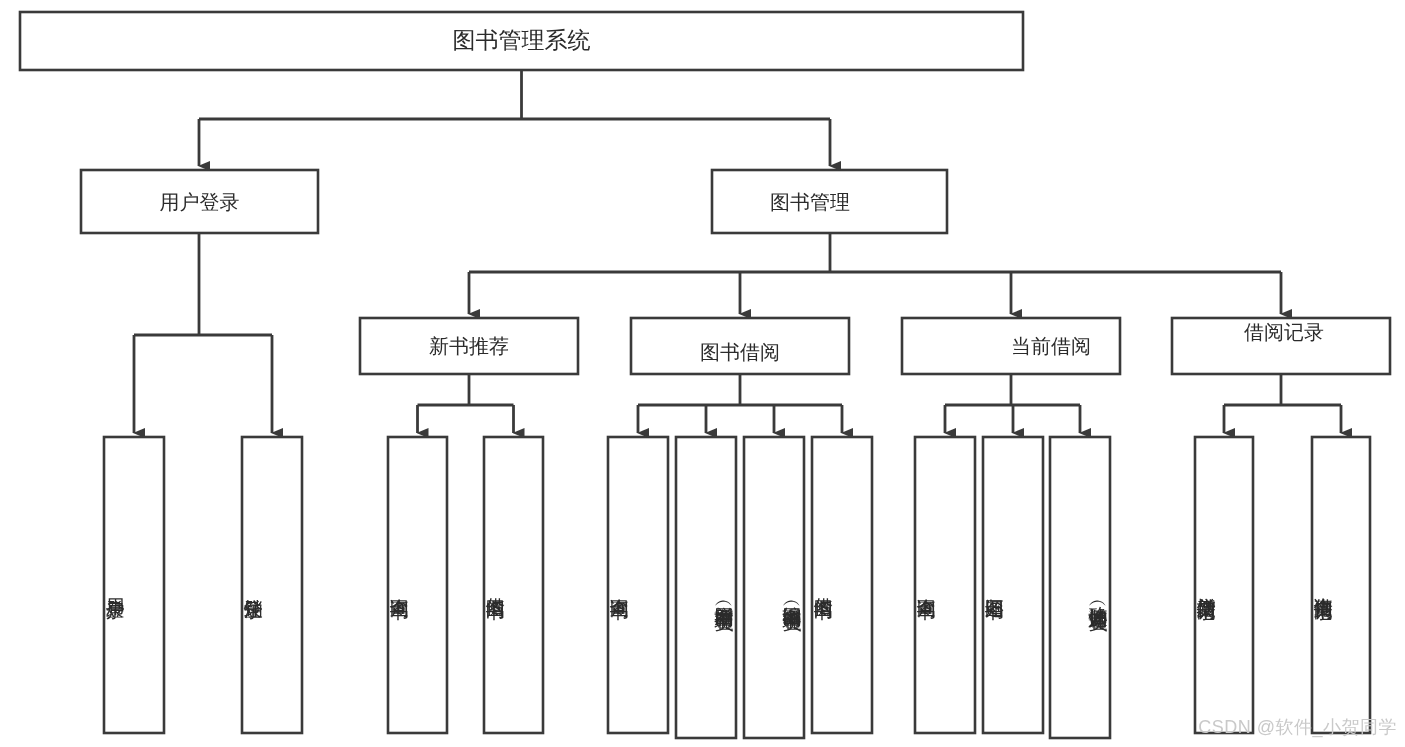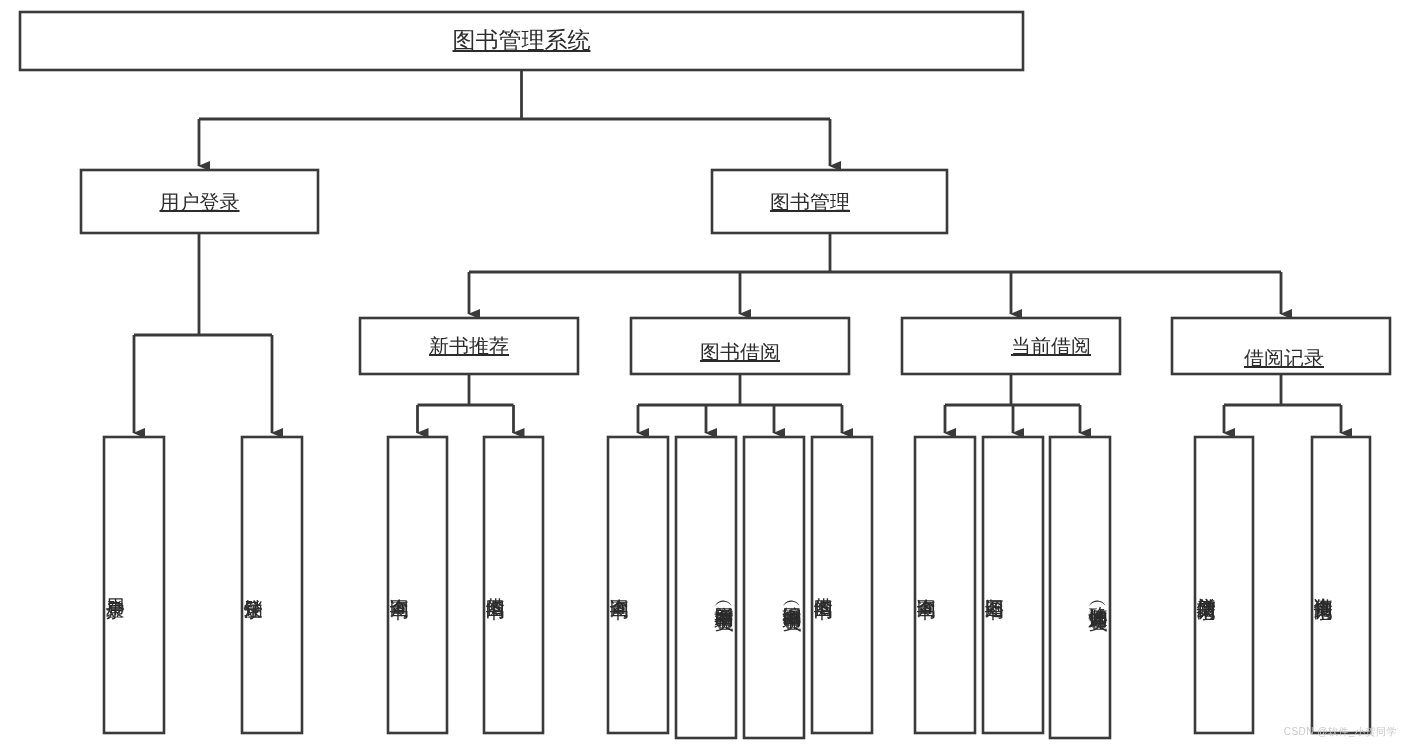--- a/index.html
+++ b/index.html
@@ -4,27 +4,27 @@
 <style>
   html,body{margin:0;padding:0;background:#ffffff;}
   body{width:1405px;height:747px;overflow:hidden;
        font-family:"Liberation Sans","DejaVu Sans",sans-serif;}
   #diagram-root{position:relative;width:1405px;height:747px;background:#fff;}
   svg#tree{position:absolute;left:0;top:0;width:1405px;height:747px;}
   .box-rect{fill:#ffffff;stroke:#3a3a3a;stroke-width:2.6;}
   .conn{stroke:#3a3a3a;stroke-width:2.8;fill:none;stroke-linecap:butt;}
   .arrow-head{fill:#3a3a3a;}
   .h-label{position:absolute;display:flex;align-items:center;justify-content:center;
-           color:#2b2b2b;font-size:20px;line-height:1.2;white-space:nowrap;text-decoration:underline;}
+           color:#2b2b2b;font-size:20px;line-height:1.2;white-space:nowrap;}
   .v-label{position:absolute;display:flex;align-items:flex-start;justify-content:center;
            color:#2b2b2b;font-size:19px;line-height:1.22;
            writing-mode:vertical-rl;text-orientation:upright;
            letter-spacing:1px;}
   .v-label.anchor-bottom{align-items:flex-end;}
-  .watermark{position:absolute;right:8px;bottom:8px;color:#c9c9c9;font-size:10px;
+  .watermark{position:absolute;right:8px;bottom:8px;color:#c9c9c9;font-size:18px;
              letter-spacing:.5px;white-space:nowrap;}
 </style>
 </head>
 <body>
 
 <div id="diagram-root">
 
   <svg id="tree" viewBox="0 0 1405 747">
     <defs>
       <marker id="arr" viewBox="0 0 12 12" refX="6" refY="11" markerWidth="12" markerHeight="12" orient="auto-start-reverse" markerUnits="userSpaceOnUse">
@@ -116,21 +116,21 @@
   </svg>
 
   <div class="h-label" style="left:20px;top:12px;width:1003px;height:58px;font-size:23px;">图书管理系统</div>
 
   <div class="h-label" style="left:81px;top:170px;width:237px;height:63px;">用户登录</div>
   <div class="h-label" style="left:712px;top:170px;width:196px;height:63px;">图书管理</div>
 
   <div class="h-label" style="left:360px;top:318px;width:218px;height:56px;">新书推荐</div>
   <div class="h-label" style="left:631px;top:318px;width:218px;height:68px;">图书借阅</div>
   <div class="h-label" style="left:902px;top:318px;width:218px;height:56px;padding-left:40px;">当前借阅</div>
-  <div class="h-label" style="left:1172px;top:330px;width:224px;height:56px;">借阅记录</div>
+  <div class="h-label" style="left:1172px;top:304px;width:224px;height:56px;">借阅记录</div>
 
   <div class="v-label anchor-bottom" style="left:104px;top:437px;width:60px;height:296px;padding-bottom:62px;">用户登录</div>
   <div class="v-label anchor-bottom" style="left:242px;top:437px;width:60px;height:296px;padding-bottom:62px;">注销登录</div>
 
   <div class="v-label anchor-bottom" style="left:388px;top:437px;width:59px;height:296px;padding-bottom:86px;">查询图书</div>
   <div class="v-label anchor-bottom" style="left:484px;top:437px;width:59px;height:296px;padding-bottom:86px;">借阅图书</div>
 
   <div class="v-label anchor-bottom" style="left:608px;top:437px;width:60px;height:296px;padding-bottom:96px;">查询图书</div>
   <div class="v-label" style="left:676px;top:437px;width:60px;height:301px;padding-top:8px;">新增图书（管理员）</div>
   <div class="v-label" style="left:744px;top:437px;width:60px;height:301px;padding-top:8px;">编辑图书（管理员）</div>

